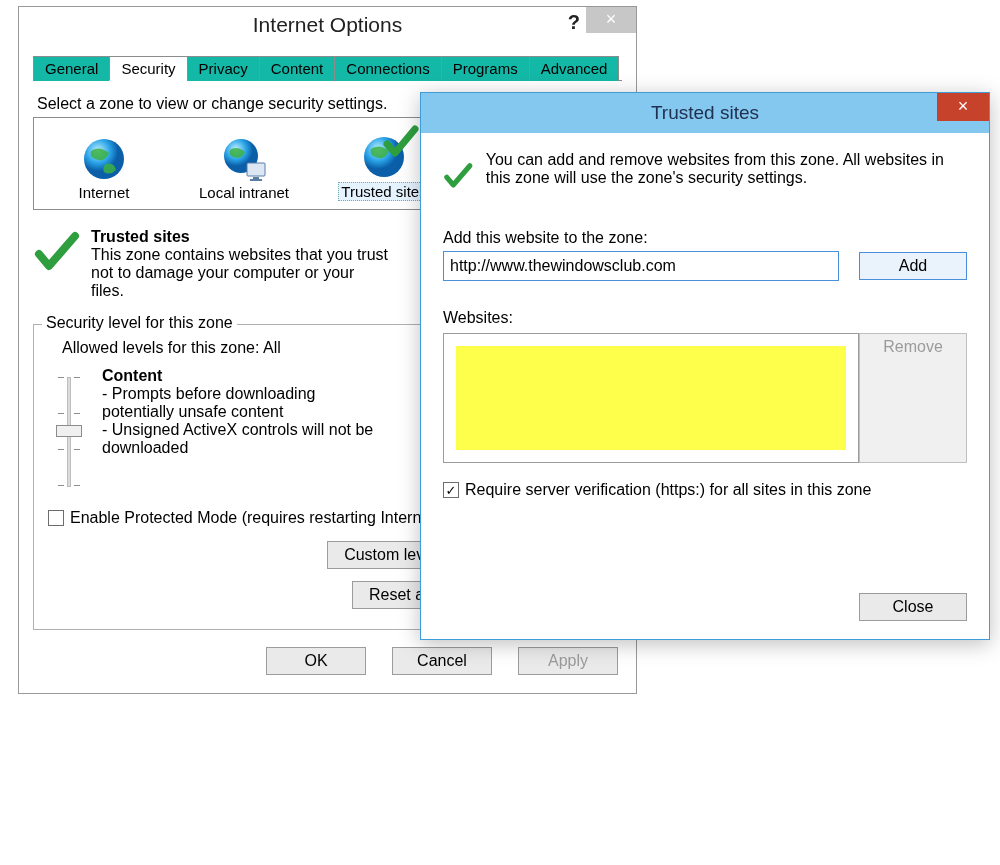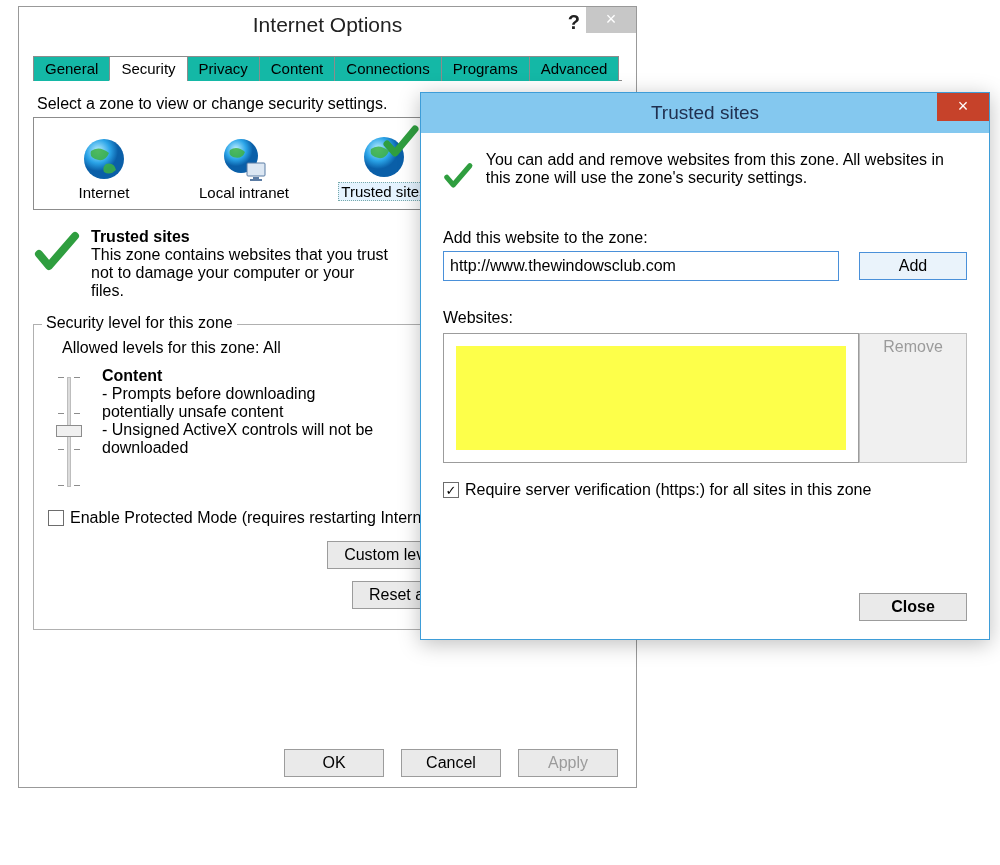--- a/index.html
+++ b/index.html
@@ -1,19 +1,19 @@
 <!DOCTYPE html>
 <html><head>
 <meta charset="utf-8">
 <style>
   * { box-sizing: border-box; font-family: "Segoe UI", Tahoma, sans-serif; font-size: 16px; }
   body { margin: 0; background: #fff; width: 1000px; height: 865px; position: relative; overflow: hidden; }
 
   
-  .io-window { position: absolute; left: 18px; top: 6px; width: 619px; height: 782px; background: #fff; border: 1px solid #999; }
+  .io-window { position: absolute; left: 18px; top: 6px; width: 619px; height: 688px; background: #fff; border: 1px solid #999; }
   .io-titlebar { position: relative; height: 38px; background: #fff; border-bottom: 1px solid #fff; }
   .io-title { position: absolute; left: 50%; transform: translateX(-50%); top: 6px; font-size: 21px; color: #222; }
   .io-help { position: absolute; right: 56px; top: 4px; font-size: 20px; font-weight: bold; color: #222; }
   .io-close { position: absolute; right: 0; top: 0; width: 50px; height: 26px; background: #C7C7C7; color: #fff; text-align: center; line-height: 24px; font-size: 18px; }
 
   .io-body { padding: 10px 14px; }
 
   .tabstrip { display: flex; border-bottom: 1px solid #8c8c8c; margin-bottom: 6px; }
   .tab { padding: 3px 11px; border: 1px solid #8c8c8c; border-bottom: none; background: #14b8a6; position: relative; top: 1px; margin-right: -1px; cursor: default; font-size: 15px; }
   .tab.active { background: #fff; border-bottom: 1px solid #fff; }
@@ -48,21 +48,21 @@
 
   .chk-row { margin-top: 22px; display: flex; align-items: center; }
   .chkbox { width: 16px; height: 16px; border: 1px solid #6d6d6d; margin-right: 6px; display: inline-flex; align-items: center; justify-content: center; font-size: 13px; }
 
   .btn { border: 1px solid #9c9c9c; background: #eaeaea; padding: 4px 16px; min-width: 80px; text-align: center; cursor: default; }
   .btn.disabled { color: #9b9b9b; }
 
   .btn-row-1 { display: flex; justify-content: flex-end; gap: 14px; margin-top: 14px; margin-right: 4px; }
   .btn-row-2 { display: flex; justify-content: flex-end; margin-top: 12px; margin-right: 4px; }
 
-  .io-footer { position: absolute; bottom: 10px; right: 18px; display: flex; gap: 17px; }
+  .io-footer { position: absolute; bottom: 18px; right: 18px; display: flex; gap: 26px; }
 
   
   .ts-window { position: absolute; left: 420px; top: 92px; width: 570px; height: 548px; border: 1px solid #3e9dd8; background: #fff; box-shadow: 0 4px 20px rgba(0,0,0,.25); }
   .ts-titlebar { height: 40px; background: #84c8ef; display: flex; align-items: center; justify-content: center; position: relative; }
   .ts-title { font-size: 19px; color: #203050; }
   .ts-close { position: absolute; right: 0; top: 0; width: 52px; height: 28px; background: #c6422a; color: #fff; text-align: center; line-height: 26px; font-size: 18px; }
 
   .ts-body { padding: 18px 22px; }
   .ts-intro { display: flex; }
   .ts-intro .msg { margin-left: 12px; }
@@ -72,21 +72,21 @@
   .ts-input { flex: 1; border: 1px solid #4a90d9; height: 30px; padding: 3px 6px; font-size: 16px; color: #000; }
   .ts-btn { border: 1px solid #4a90d9; background: #eaf3fb; padding: 4px 0; width: 108px; text-align: center; }
 
   .ts-listrow { display: flex; margin-top: 6px; }
   .ts-list { flex: 1; height: 130px; border: 1px solid #9c9c9c; padding: 12px; }
   .highlight { width: 100%; height: 100%; background: #fdff4a; }
   .ts-remove { border: 1px solid #bfbfbf; background: #f0f0f0; color: #9b9b9b; padding: 4px 0; width: 108px; text-align: center; }
 
   .ts-chkrow { margin-top: 18px; display: flex; align-items: center; }
 
-  .ts-footer { position: absolute; right: 22px; bottom: 18px; font-weight: bold; }
+  .ts-footer { position: absolute; right: 22px; bottom: 18px; }
 </style>
 </head>
 <body>
 
 <div class="io-window">
   <div class="io-titlebar">
     <span class="io-title">Internet Options</span>
     <span class="io-help">?</span>
     <span class="io-close">×</span>
   </div>

